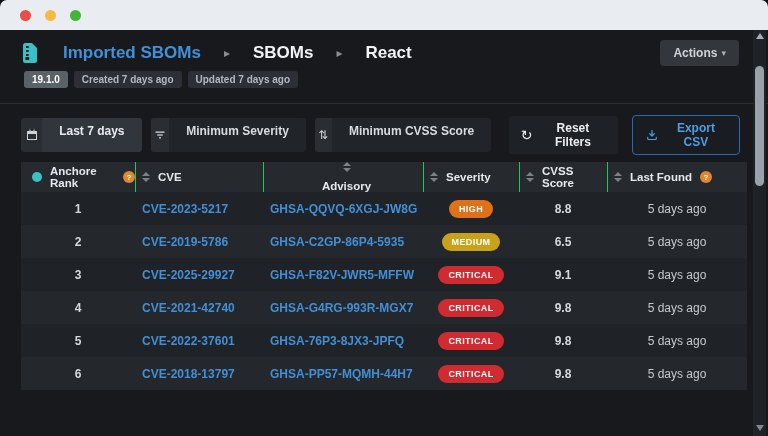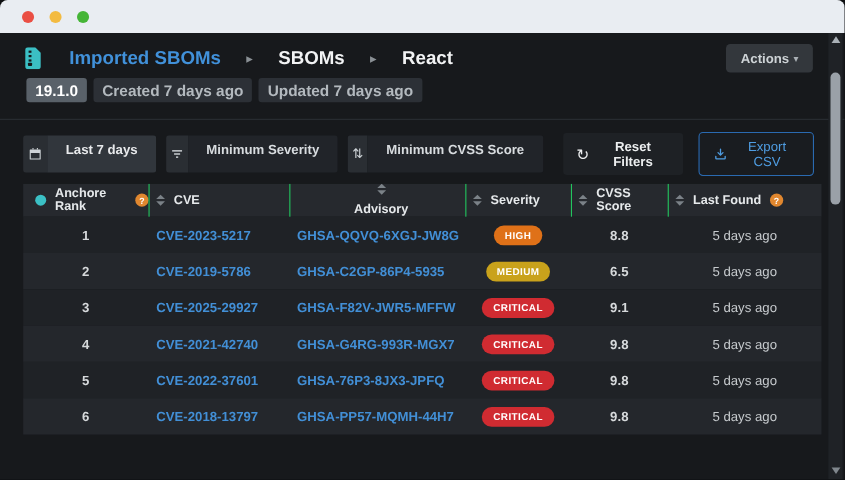--- a/index.html
+++ b/index.html
@@ -16,42 +16,42 @@
   .page-header { position:relative; padding:13px 22px 0 22px; }
   .breadcrumb { display:flex; align-items:center; gap:23px; }
   .bc-icon { display:inline-flex; margin-right:2px; }
   .bc-link { color:#4191da; font-size:17px; font-weight:700; cursor:pointer; }
   .bc-sep { color:#8a9095; font-size:12px; }
   .bc-current { color:#f2f3f4; font-size:17px; font-weight:700; }
   .actions-btn { position:absolute; top:10px; right:29px; background:#33373c; border:none; border-radius:4px;
     color:#ced3d6; font-family:inherit; font-size:12px; font-weight:600; padding:6px 13px; display:flex; align-items:center; gap:4px; cursor:pointer; }
   .actions-btn .caret { font-size:9px; color:#aab0b5; }
   .meta-row { display:flex; align-items:center; gap:6px; margin:8px 0 0 2px; }
-  .badge { font-size:14px; border-radius:3px; padding:3px 8px; font-weight:700; }
+  .badge { font-size:10px; border-radius:3px; padding:3px 8px; font-weight:700; }
   .badge.version { background:#596169; color:#ffffff; }
   .badge.dark { background:#2c3036; color:#b3b9be; font-weight:600; }
   .divider { border-bottom:1px solid #2a2e33; margin-top:15px; }
 
   
   .tabs { display:flex; margin:18px 0 0 22px; }
   .tab { padding:8px 13px; font-size:12px; font-weight:600; color:#9aa0a6; cursor:pointer; border-bottom:2px solid transparent; }
   .tab.active { color:#ffffff; background:#24272c; border-bottom:2px solid #d8d1c4; border-radius:2px 2px 0 0; }
 
   
   .filter-row { display:flex; align-items:center; margin:18px 28px 0 21px; gap:9px; height:26px; }
   .filter { display:flex; border-radius:3px; overflow:hidden; height:34px; cursor:pointer; }
   .f-icon { width:30px; background:#2a2e33; display:flex; align-items:center; justify-content:center; color:#ced3d7; font-size:12px; }
   .f-label { padding:0 17px; line-height:26px; font-size:12px; font-weight:600; color:#d8dcdf; background:#212429; white-space:nowrap; }
   .filter.selected .f-label { background:#31363c; color:#e8eaec; }
   .spacer { flex:1; }
   .reset-btn { display:flex; align-items:center; gap:7px; background:#1e2125; border:none; border-radius:3px; color:#eceeef;
     font-family:inherit; font-size:12px; font-weight:700; padding:5px 12px; cursor:pointer; }
   .reset-btn .r-icon { font-size:14px; font-weight:400; line-height:1; transform:scaleX(-1); }
   .export-btn { display:flex; align-items:center; gap:8px; background:#191c20; border:1px solid #2a6ab1; border-radius:4px;
-    color:#4f9de2; font-family:inherit; font-size:12px; font-weight:400; padding:5px 13px; margin-left:5px; cursor:pointer; }
+    color:#4f9de2; font-family:inherit; font-size:12px; font-weight:700; padding:5px 13px; margin-left:5px; cursor:pointer; }
 
   
   .table-wrap { margin:14px 21px 0 21px; width:726px; height:236px; overflow:hidden; }
   .thead { display:flex; height:30px; background:#26292e; align-items:stretch; }
   .th { display:flex; align-items:center; gap:8px; font-size:11.5px; font-weight:700; color:#e6e9eb; padding-left:6px; }
   .th + .th { border-left:1px solid #22c55e; }
   .col-rank { width:114px; } .col-cve { width:128px; } .col-advisory { width:160px;flex-direction:column; }
   .col-severity { width:96px; } .col-cvss { width:88px; } .col-found { width:140px; }
   .th.col-rank { padding-left:11px; }
   .rank-dot { width:10px; height:10px; border-radius:50%; background:#3bc0c5; flex:none; }

